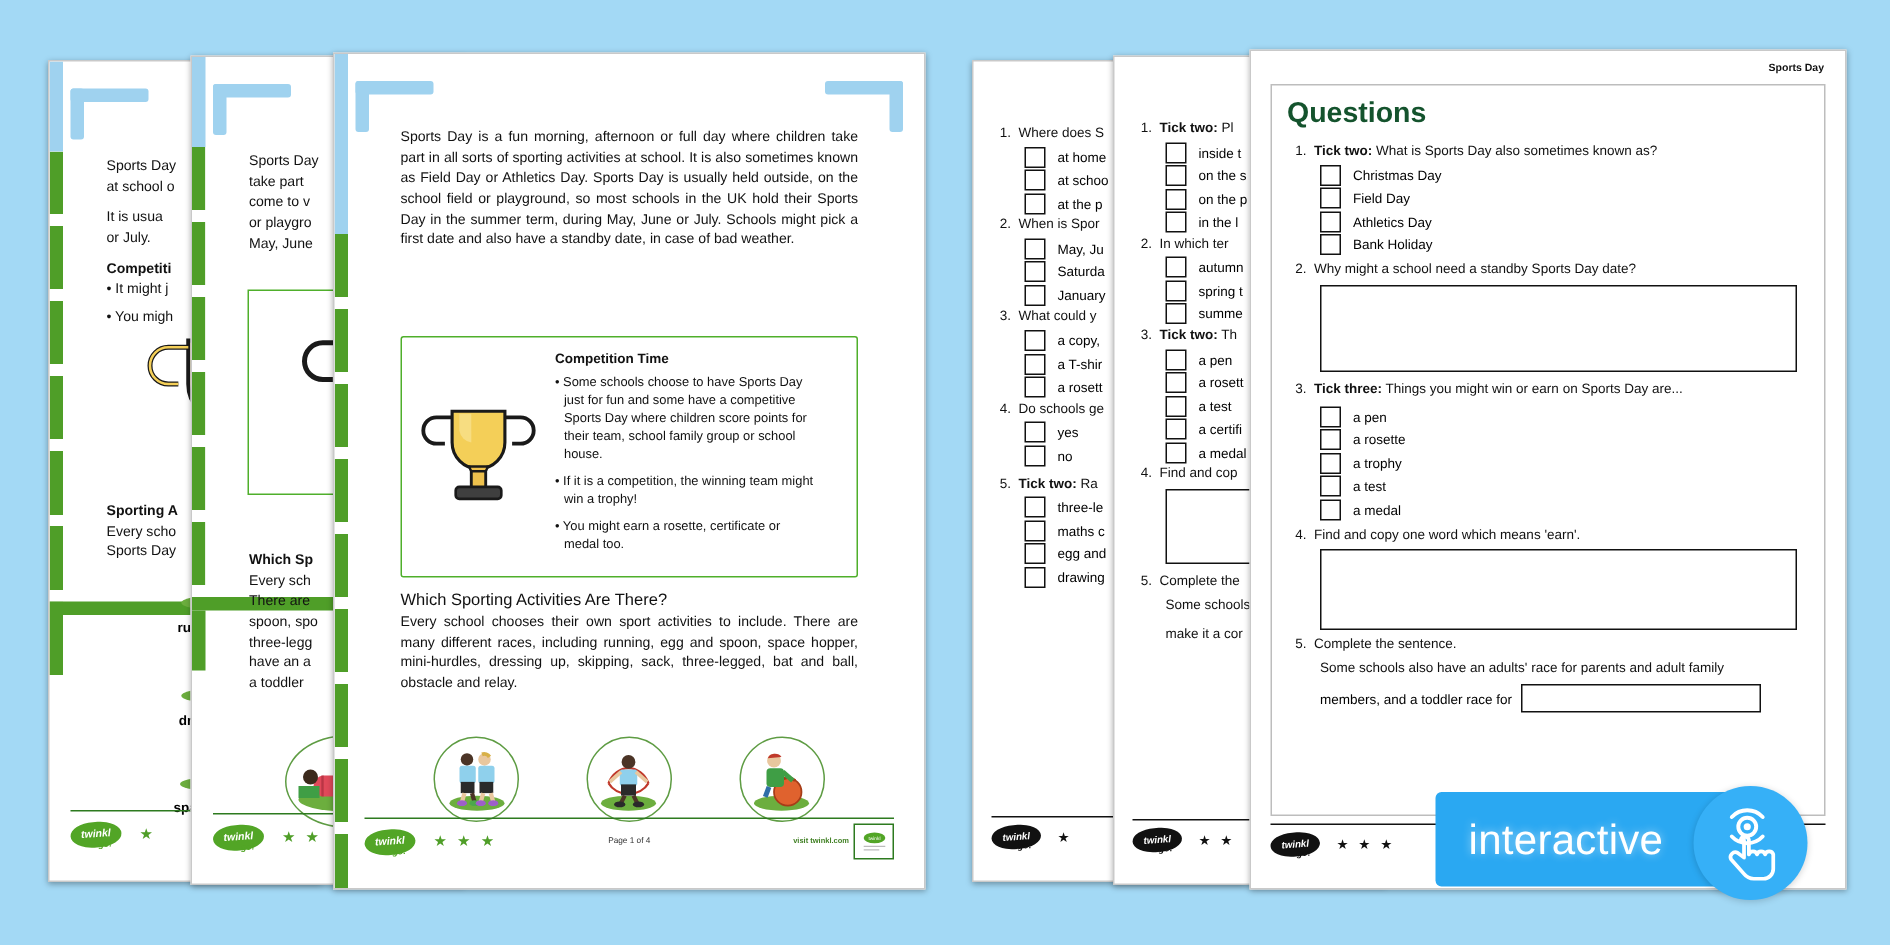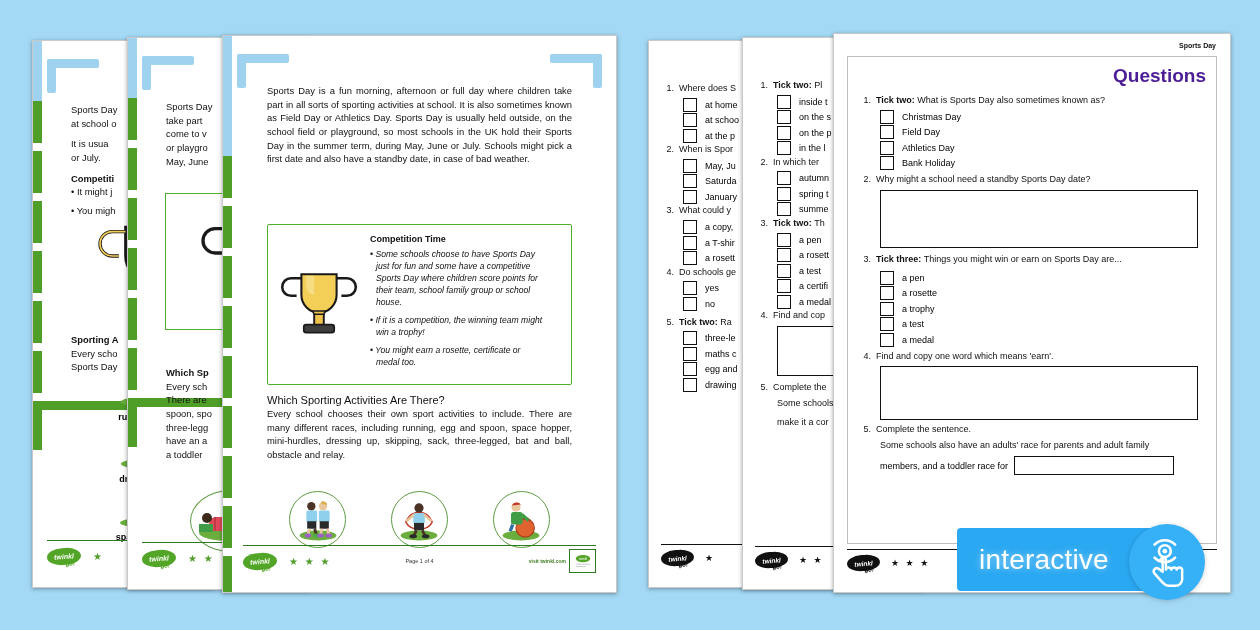--- a/index.html
+++ b/index.html
@@ -45,21 +45,21 @@
   }
   .comp-box{
     position:absolute;left:44px;right:44px;top:188px;
     border:1.4px solid #4faf2b;border-radius:2px;
     padding:8px 28px 10px 10px;
     display:flex;gap:10px;
   }
   .trophy-wrap{flex:0 0 82px;display:flex;align-items:center;justify-content:center;}
   .comp-txt{flex:1;font-size:8.6px;line-height:1.4;color:#111;}
   .comp-head{font-weight:bold;font-size:9px;margin-bottom:2px;}
-  .comp-txt p{margin:0 0 6px 0;font-style:italic;}
+  .comp-txt p{margin:0 0 6px 0;}
   .bullet{display:block;text-indent:-6px;padding-left:6px;}
 
   .sec-head{
     position:absolute;left:44px;right:44px;top:358px;
     font-weight:normal;font-size:11px;color:#111;
   }
   .sec-body{
     position:absolute;left:44px;right:44px;top:371px;
     font-size:9.4px;line-height:1.45;color:#111;text-align:justify;
   }
@@ -98,21 +98,21 @@
   
   #sheet-q-main{left:833px;top:33px;width:396px;height:558px;}
   .qs-header{
     position:absolute;right:14px;top:8px;font-size:7px;font-weight:bold;color:#111;
   }
   .qs-frame{
     position:absolute;left:13px;right:13px;top:22px;bottom:48px;
     border:1px solid #bdbdbd;padding:6px 10px;
   }
   .qs-title{
-    text-align:right;font-weight:bold;font-size:19px;color:#4c1d95;margin:2px 0 8px 0;
+    text-align:left;font-weight:bold;font-size:19px;color:#14532d;margin:2px 0 8px 0;
   }
   .q{display:flex;gap:5px;margin-bottom:3px;font-size:9px;color:#111;line-height:1.3;}
   .q-num{flex:0 0 13px;text-align:right;}
   .q-text{flex:1;}
   .q-text b{font-weight:bold;}
   .opt{display:flex;align-items:center;gap:8px;margin:1.5px 0 1.5px 22px;font-size:9px;}
   .chk{
     width:12px;height:12px;border:1.4px solid #111;background:#fff;flex:0 0 auto;
   }
   .ansbox{

